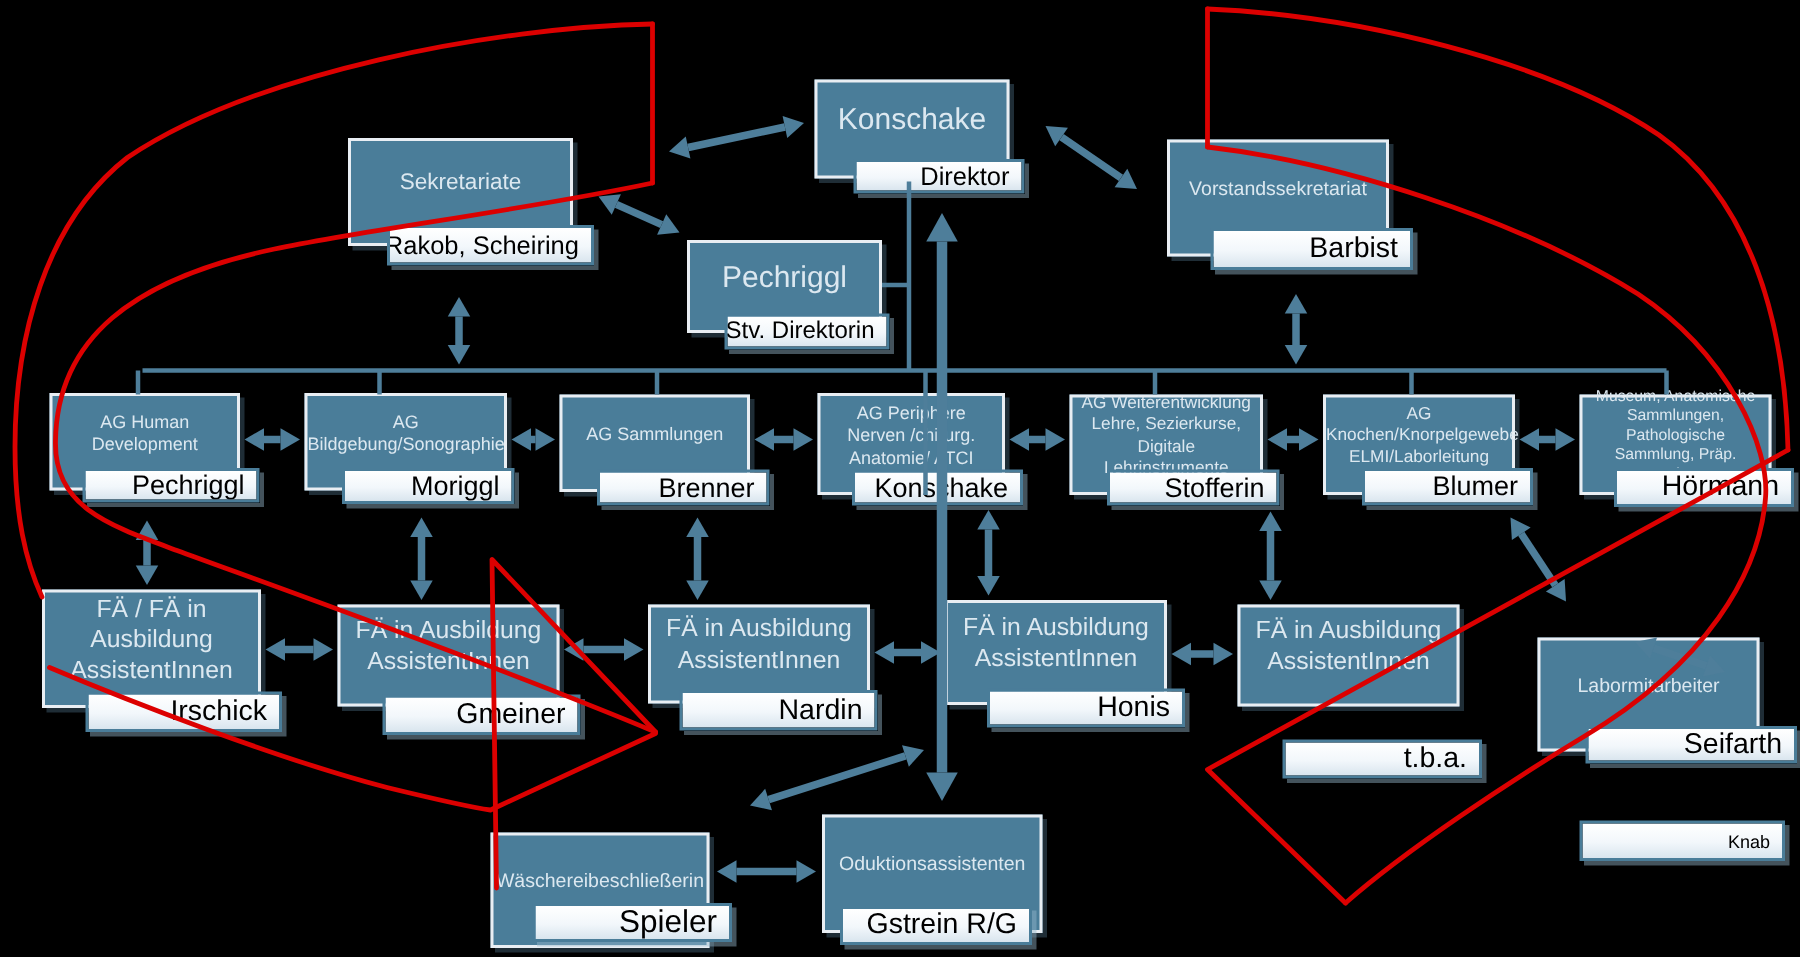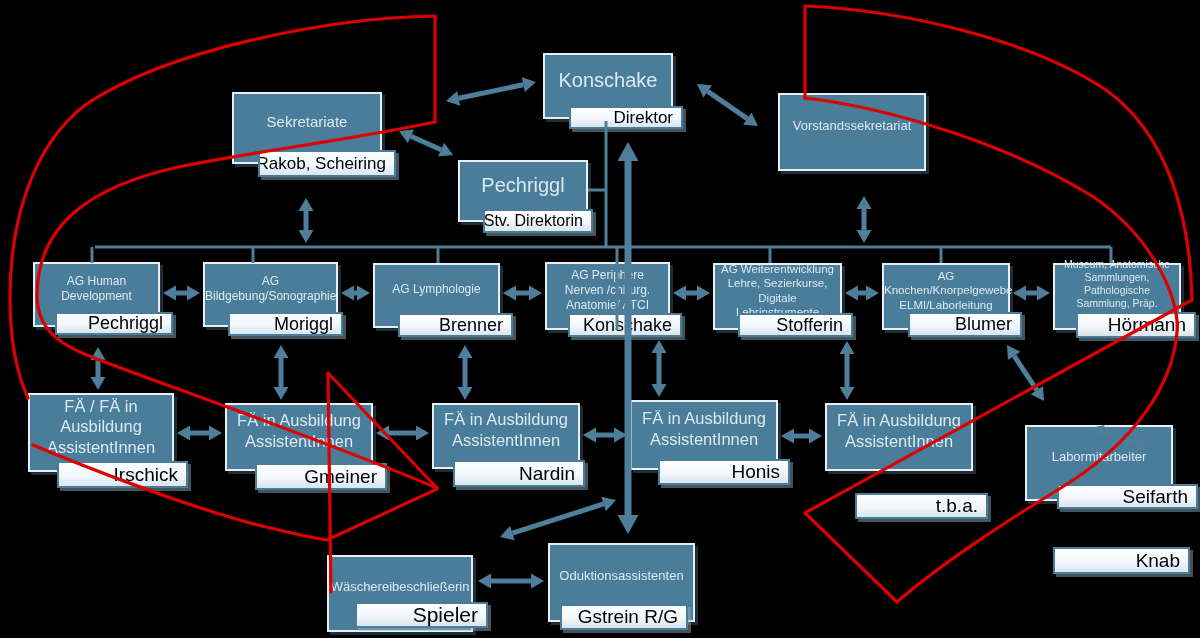--- a/index.html
+++ b/index.html
@@ -49,20 +49,21 @@
       <div class="org-node" style="left: 232px; top: 92px; width: 190px; height: 112px;">
     <div class="org-box" style="left: 0px; top: 0px; width: 150px; height: 72px; font-size: 15px;">
       <div class="title">Sekretariate</div>
     </div>
     <div class="name-label" style="left: 26px; top: 58px; width: 138px; height: 27px; font-size: 17px;">Rakob, Scheiring</div>
   </div>
       <div class="org-node" style="left: 778px; top: 93px; width: 188px; height: 118px;">
     <div class="org-box" style="left: 0px; top: 0px; width: 148px; height: 78px; font-size: 13px;">
       <div class="title">Vorstandssekretariat</div>
     </div>
+    <div class="name-label" style="left: 29px; top: 59px; width: 135px; height: 28px; font-size: 19px;">Barbist</div>
   </div>
       <div class="org-node" style="left: 458px; top: 160px; width: 170px; height: 102px;">
     <div class="org-box" style="left: 0px; top: 0px; width: 130px; height: 62px; font-size: 20px;">
       <div class="title">Pechriggl</div>
     </div>
     <div class="name-label" style="left: 25px; top: 49px; width: 110px; height: 24px; font-size: 16px;">Stv. Direktorin</div>
   </div>
       <div class="org-node" style="left: 33px; top: 262px; width: 167px; height: 105px;">
     <div class="org-box" style="left: 0px; top: 0px; width: 127px; height: 65px; font-size: 12px;">
       <div class="title">AG Human Development</div>
@@ -70,21 +71,21 @@
     <div class="name-label" style="left: 22px; top: 50px; width: 118px; height: 23px; font-size: 18px;">Pechriggl</div>
   </div>
       <div class="org-node" style="left: 203px; top: 262px; width: 175px; height: 105px;">
     <div class="org-box" style="left: 0px; top: 0px; width: 135px; height: 65px; font-size: 12px;">
       <div class="title">AG Bildgebung/Sonographie</div>
     </div>
     <div class="name-label" style="left: 25px; top: 50px; width: 115px; height: 24px; font-size: 18px;">Moriggl</div>
   </div>
       <div class="org-node" style="left: 373px; top: 263px; width: 167px; height: 105px;">
     <div class="org-box" style="left: 0px; top: 0px; width: 127px; height: 65px; font-size: 12px;">
-      <div class="title">AG Lymphologie</div>
+      <div class="title">AG Sammlungen</div>
     </div>
     <div class="name-label" style="left: 25px; top: 50px; width: 115px; height: 24px; font-size: 18px;">Brenner</div>
   </div>
       <div class="org-node" style="left: 545px; top: 262px; width: 165px; height: 108px;">
     <div class="org-box" style="left: 0px; top: 0px; width: 125px; height: 68px; font-size: 12px;">
       <div class="title">AG Periphere Nerven /chirurg. Anatomie/ ATCI</div>
     </div>
     <div class="name-label" style="left: 23px; top: 51px; width: 114px; height: 24px; font-size: 18px;">Konschake</div>
   </div>
       <div class="org-node" style="left: 713px; top: 263px; width: 169px; height: 107px;">
@@ -135,21 +136,21 @@
     </div>
     <div class="name-label" style="left: 30px; top: 58px; width: 133px; height: 26px; font-size: 19px; margin-top: 32px;">t.b.a.</div>
   </div>
       <div class="org-node" style="left: 1025px; top: 425px; width: 188px; height: 116px;">
     <div class="org-box" style="left: 0px; top: 0px; width: 148px; height: 76px; font-size: 13px;">
       <div class="title">Labormitarbeiter</div>
     </div>
     <div class="name-label" style="left: 32px; top: 59px; width: 141px; height: 25px; font-size: 19px;">Seifarth</div>
   </div>
       <div class="org-node" style="left: 1025px; top: 501px; width: 188px; height: 102px;">
-    <div class="name-label" style="left: 28px; top: 46px; width: 137px; height: 27px; font-size: 19px;">Knab</div>
+    <div class="name-label" style="left: 28px; top: 46px; width: 137px; height: 27px; font-size: 12px;">Knab</div>
   </div>
       <div class="org-node" style="left: 327px; top: 543px; width: 186px; height: 117px;">
     <div class="org-box" style="left: 0px; top: 12px; width: 146px; height: 77px; font-size: 13px;">
       <div class="title">Wäschereibeschließerin</div>
     </div>
     <div class="name-label" style="left: 28px; top: 59px; width: 133px; height: 26px; font-size: 21px;">Spieler</div>
   </div>
       <div class="org-node" style="left: 548px; top: 543px; width: 187px; height: 119px;">
     <div class="org-box" style="left: 0px; top: 0px; width: 147px; height: 79px; font-size: 13px;">
       <div class="title">Oduktionsassistenten</div>

